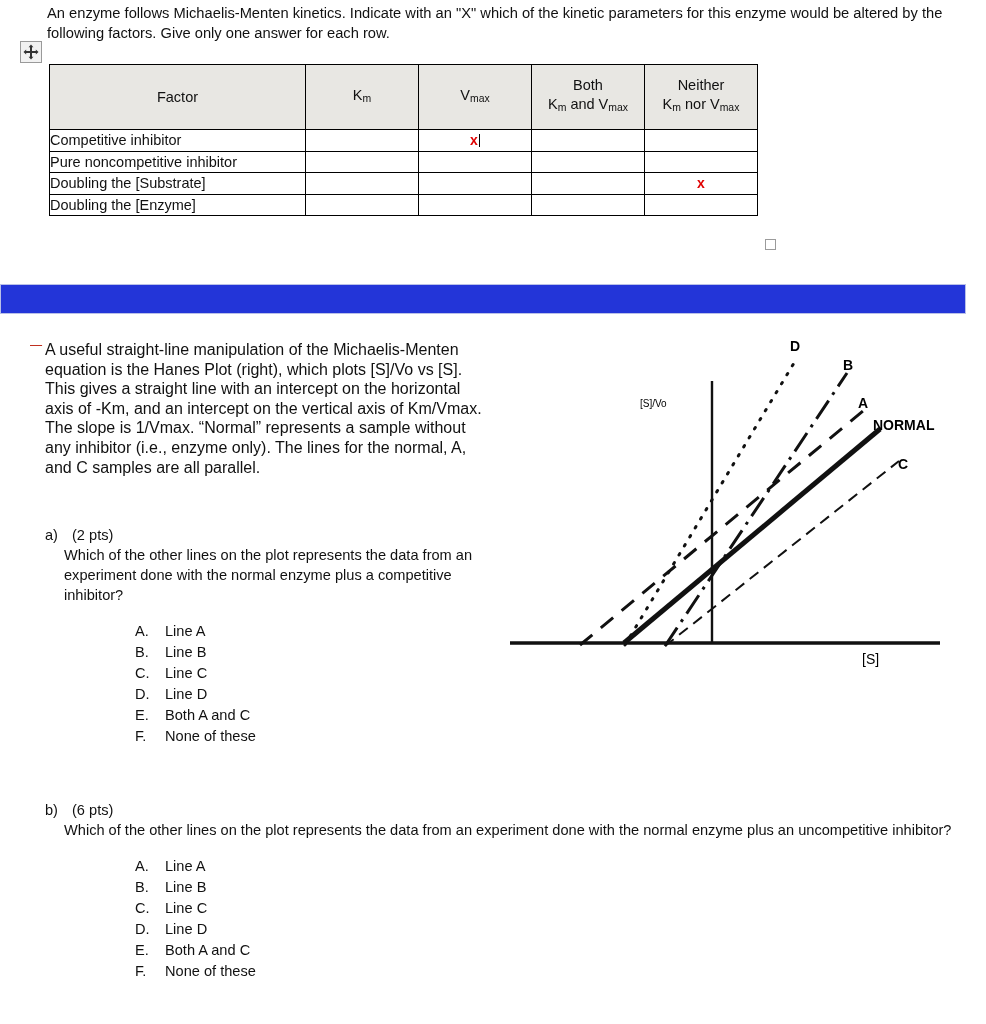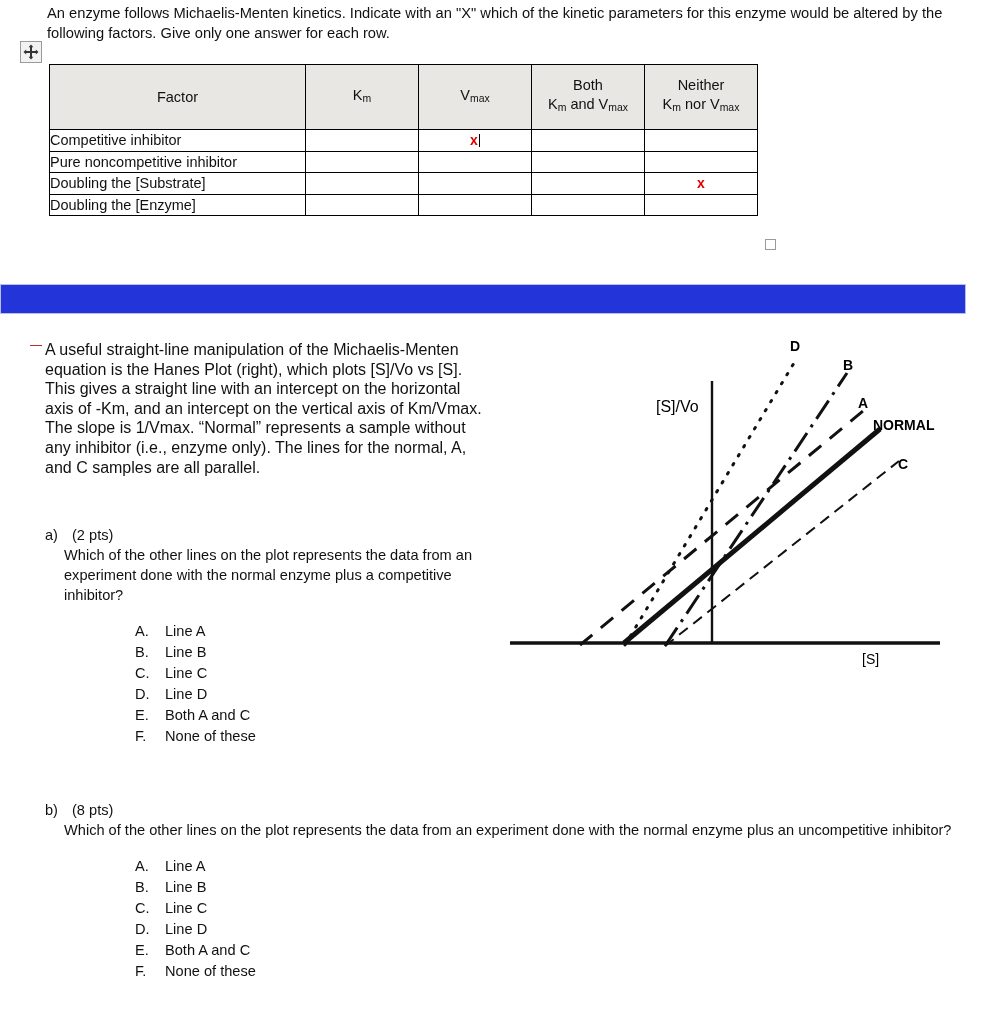--- a/index.html
+++ b/index.html
@@ -106,21 +106,21 @@
   .plot{position:absolute;left:505px;top:333px;width:440px;height:340px;}
   .plot svg{display:block;}
   .plot-lab{
     position:absolute;font-weight:bold;font-size:14px;color:#000;
   }
   .lab-D{left:285px;top:5px;}
   .lab-B{left:338px;top:24px;}
   .lab-A{left:353px;top:62px;}
   .lab-NORMAL{left:368px;top:84px;text-align:right;}
   .lab-C{left:393px;top:123px;}
-  .lab-yaxis{left:151px;top:65px;font-weight:normal;font-size:16px;}
+  .lab-yaxis{left:135px;top:65px;font-weight:normal;font-size:10px;}
   .lab-xaxis{left:357px;top:318px;font-weight:normal;font-size:14px;}
 </style>
 </head>
 <body>
 
 <div class="page">
 
   <div class="intro">An enzyme follows Michaelis-Menten kinetics.  Indicate with an "X" which of the kinetic parameters for this enzyme would be altered by the following factors.  Give only one answer for each row.</div>
 
   <div class="move-handle">
@@ -238,21 +238,21 @@
       <div class="choice">
           <span class="ltr">F.</span>
           <span class="txt">None of these</span>
         </div>
     </div>
   </div>
 
   <div class="qb">
     <div class="q-row">
       <span class="q-marker">b)</span>
-      <span class="q-pts">(8 pts)</span>
+      <span class="q-pts">(6 pts)</span>
     </div>
     <div class="q-text">Which of the other lines on the plot represents the data from an experiment done with the normal enzyme plus an uncompetitive inhibitor?</div>
     <div class="choices">
       <div class="choice">
           <span class="ltr">A.</span>
           <span class="txt">Line A</span>
         </div>
       <div class="choice">
           <span class="ltr">B.</span>
           <span class="txt">Line B</span>

